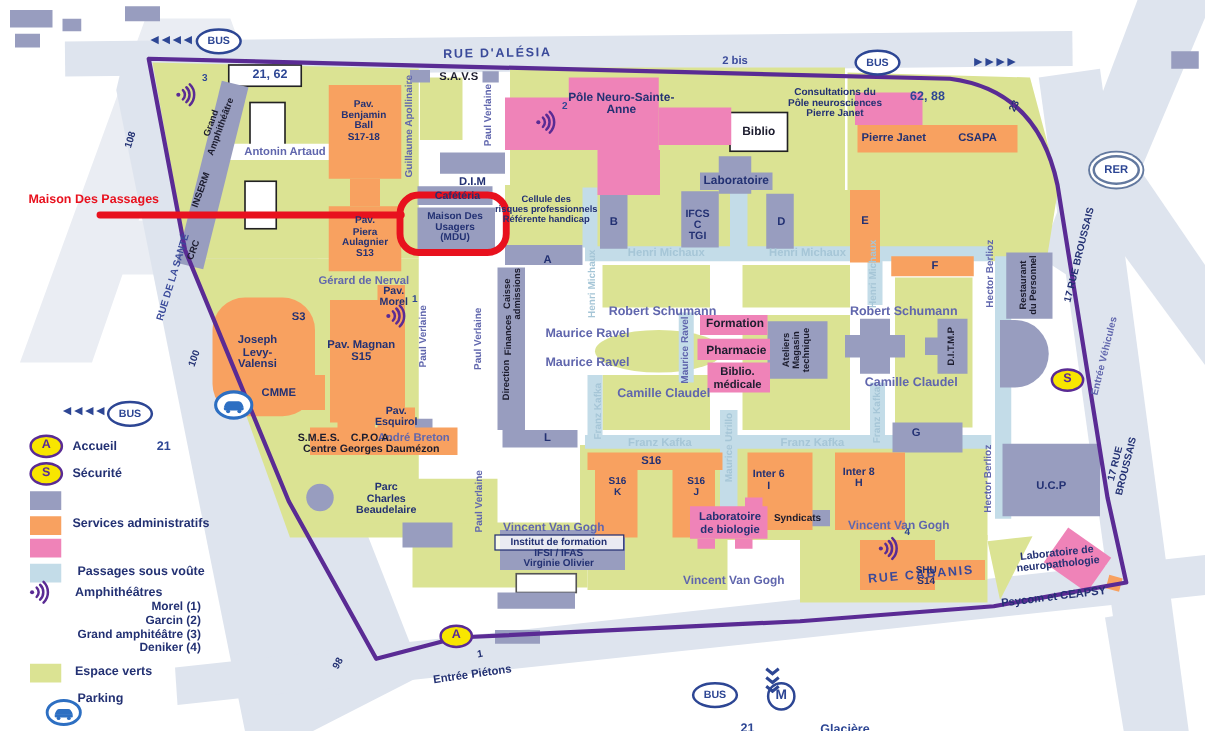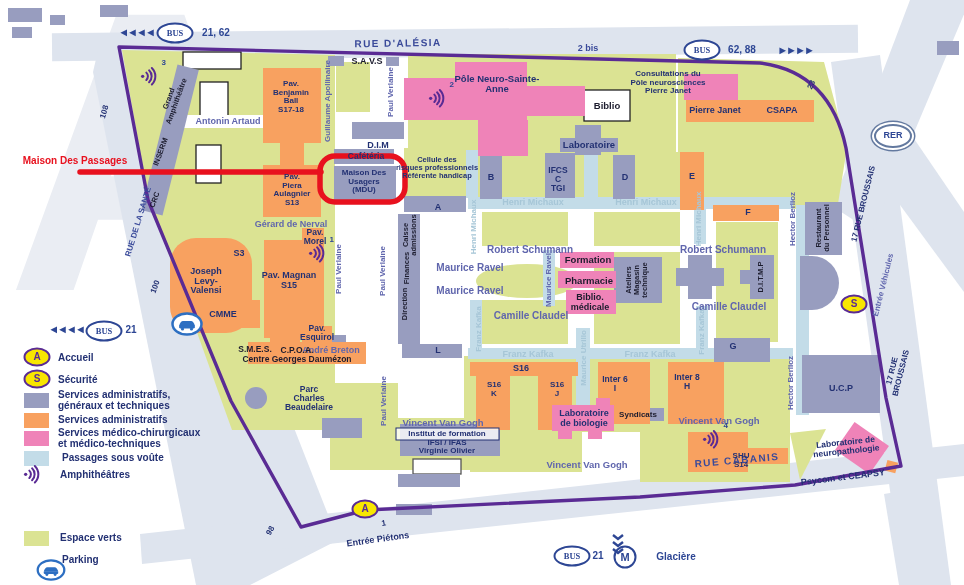--- a/index.html
+++ b/index.html
@@ -5,32 +5,32 @@
   html,body{margin:0;padding:0;background:#fff;}
   #map{position:relative;width:964px;height:585px;background:#fff;overflow:hidden;
        font-family:"Liberation Sans",sans-serif;}
   #map svg{position:absolute;left:0;top:0;}
   .wm{position:absolute;left:6px;top:-48px;font-size:400px;font-weight:bold;
       color:var(--watermark,#eaedf3);line-height:1;z-index:0;}
   .layer{position:absolute;inset:0;z-index:5;}
   .lb{position:absolute;transform:translate(-50%,-50%) rotate(var(--r,0deg));
       white-space:pre-line;text-align:center;font-weight:bold;color:var(--navy,#233173);
       line-height:1.08;}
-  .ll{transform:translate(0,-50%) rotate(var(--r,0deg));text-align:left;}
+  .ll{transform:translate(0,-50%) rotate(var(--r,0deg));text-align:right;}
   .f7{font-size:7.5px}.f8{font-size:8px}.f85{font-size:8.5px}.f9{font-size:9px}
   .f95{font-size:9.5px}.f10{font-size:10px}
   .slate{color:var(--slate,#6066ad);}
   .lblue{color:var(--lightblue,#a6c6d7);}
   .blk{color:#1c1c2e;}
   .red{color:var(--red,#e8111e);}
-  .busblue{color:var(--busblue,#2d4694);}
+  .busblue{color:var(--busblue,#2d4694);margin-top:28px;}
   .ls{letter-spacing:1.4px;}
   .oval{display:flex;align-items:center;justify-content:center;background:#fff;
         border:2.5px solid var(--busblue,#2d4694);border-radius:50%;width:33px;height:17px;
-        color:var(--busblue,#2d4694);font-weight:bold;font-size:8.5px;font-family:Liberation Serif, serif;}
+        color:var(--busblue,#2d4694);font-weight:bold;font-size:8.5px;}
   .yoval{display:flex;align-items:center;justify-content:center;background:var(--yellow,#f8e600);
          border:2.5px solid var(--purple,#5a2b94);border-radius:50%;width:23px;height:15px;
          color:var(--purple,#5a2b94);font-weight:bold;font-size:10px;}
   .rer{display:flex;align-items:center;justify-content:center;background:#fff;
        border:2px solid #63799f;box-shadow:0 0 0 2px #fff,0 0 0 3.5px #63799f;border-radius:50%;
        width:34px;height:20px;color:#2d4694;font-weight:bold;font-size:9px;}
   .mcir{display:flex;align-items:center;justify-content:center;background:#fff;
         border:2.5px solid var(--busblue,#2d4694);border-radius:50%;width:19px;height:19px;
         color:var(--busblue,#2d4694);font-weight:bold;font-size:11px;}
   .arrows{font-size:11px;font-weight:bold;color:var(--busblue,#2d4694);letter-spacing:-2px;}
@@ -384,36 +384,36 @@
           <circle cx="20.5" cy="17" r="1.6" fill="#2d6fc2"></circle>
         </svg></div>
     <div class="lb" style="left:365px;top:509px"><span class="yoval">A</span></div>
     <div class="lb" style="left:854px;top:304px"><span class="yoval">S</span></div>
 
     <div class="lb" style="left:37px;top:357px"><span class="yoval">A</span></div>
     <div class="lb ll f10 leg" style="left:58px;top:358px">Accueil</div>
     <div class="lb" style="left:37px;top:379px"><span class="yoval">S</span></div>
     <div class="lb ll f10 leg" style="left:58px;top:380px">Sécurité</div>
     <span class="sw" style="left:24px;top:393px;background:var(--admin)"></span>
-    <div class="lb ll f10 leg" style="left:58px;top:401px">Services administratifs,
-généraux et techniques</div>
     <span class="sw" style="left:24px;top:413px;background:var(--orange)"></span>
     <div class="lb ll f10 leg" style="left:58px;top:420px">Services administratifs</div>
     <span class="sw" style="left:24px;top:431px;background:var(--pink)"></span>
-    <div class="lb ll f10 leg" style="left:58px;top:439px">Services médico-chirurgicaux
-et médico-techniques</div>
     <span class="sw" style="left:24px;top:451px;background:var(--passage)"></span>
     <div class="lb ll f10 leg" style="left:62px;top:458px">Passages sous voûte</div>
     <div class="lb" style="left:33px;top:475px"><span class="amphi"><svg viewBox="0 0 24 24" width="22" height="22">
             <circle cx="4" cy="13" r="1.8" style="fill:var(--purple)"></circle>
             <path d="M8 9 A5.5 5.5 0 0 1 8 17"></path>
             <path d="M11 6.5 A9 9 0 0 1 11 19.5"></path>
             <path d="M14 4 A12.5 12.5 0 0 1 14 22"></path>
           </svg></span></div>
     <div class="lb ll f10 leg" style="left:60px;top:475px">Amphithéâtres</div>
+    <div class="lb ll f95 leg" style="left:62px;top:503px;line-height:1.15">Morel (1)
+Garcin (2)
+Grand amphitéâtre (3)
+Deniker (4)</div>
     <span class="sw" style="left:24px;top:531px;background:var(--green)"></span>
     <div class="lb ll f10 leg" style="left:60px;top:538px">Espace verts</div>
     <div class="lb" style="left:36px;top:559px"><svg width="30" height="22" viewBox="0 0 32 24">
           <ellipse cx="16" cy="12" rx="14.5" ry="10.5" fill="#fff" stroke="#2d6fc2" stroke-width="2.5"></ellipse>
           <path d="M8 14 q1.5-5 4-5 h8 q2.5 0 4 5 z" fill="#2d6fc2"></path>
           <rect x="8" y="13.6" width="16" height="2.8" rx="1.4" fill="#2d6fc2"></rect>
           <circle cx="11.5" cy="17" r="1.6" fill="#2d6fc2"></circle>
           <circle cx="20.5" cy="17" r="1.6" fill="#2d6fc2"></circle>
         </svg></div>
     <div class="lb ll f10 leg" style="left:62px;top:560px">Parking</div>

